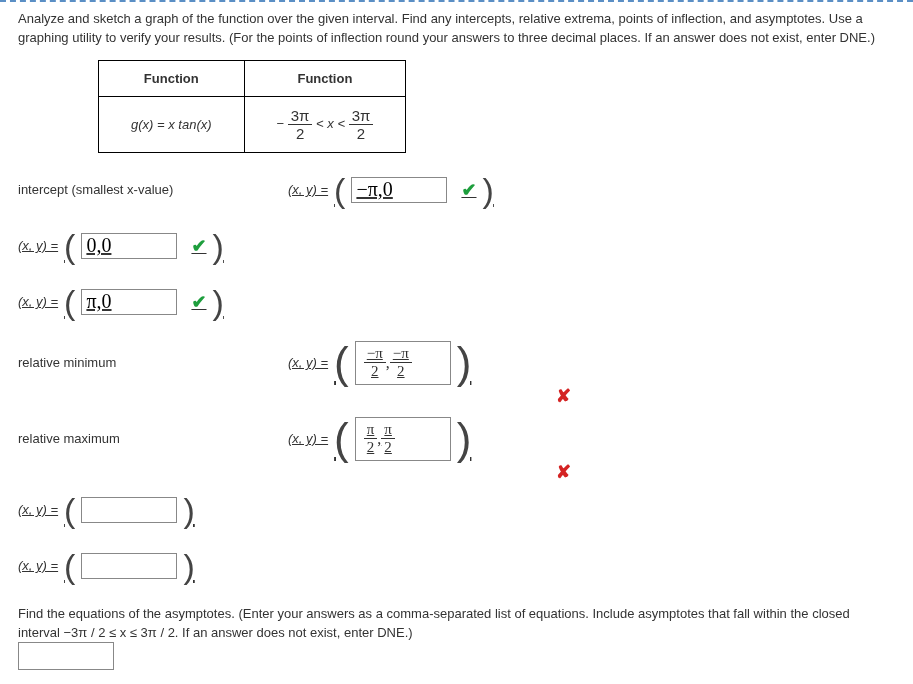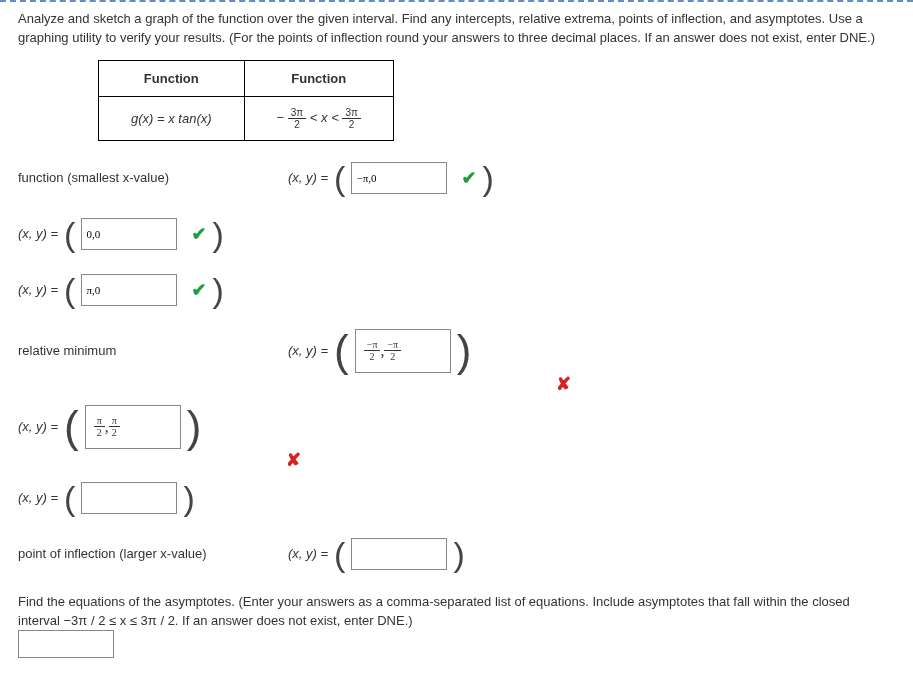--- a/index.html
+++ b/index.html
@@ -27,55 +27,56 @@
     padding: 10px 32px;
     text-align: center;
     vertical-align: middle;
   }
   table.fn-table th { font-weight: bold; }
   .fn { font-style: italic; }
   .frac {
     display: inline-block;
     vertical-align: middle;
     text-align: center;
-    font-size: 10px;
+    font-size: 15px;
   }
   .frac .num { display:block; padding: 0 3px; }
   .frac .den { display:block; border-top:1px solid #333; padding:0 3px; }
   .row {
     display: flex;
     align-items: center;
     margin: 0 0 22px 0;
   }
   .row .label {
     width: 270px;
     flex-shrink: 0;
   }
   .row .expr {
     display: flex;
     align-items: center;
     gap: 6px;
     position: relative;
+    text-decoration: underline;
   }
   .xy { font-style: italic; }
   .paren {
     font-size: 34px;
     font-weight: 100;
     line-height: 1;
     color: #444;
     vertical-align: middle;
   }
   .paren.big { font-size: 44px; }
   input.answer {
     border: 1px solid #888;
     font-family: 'Times New Roman', serif;
-    font-size: 11px;
+    font-size: 20px;
     padding: 3px 4px;
     text-align: left;
-    height: 32px;
+    height: 26px;
     width: 96px;
     box-sizing: border-box;
   }
   .mark {
     margin-left: 8px;
     font-size: 18px;
     font-weight: bold;
   }
   .check { color: #1e9e3d; }
   .cross { color: #d42323; }
@@ -115,21 +116,21 @@
           <span class="num">3π</span>
           <span class="den">2</span>
         </span>
       </td>
     </tr>
   </tbody>
     </table>
 
   
   <div class="row">
-    <div class="label">function (smallest x-value)</div>
+    <div class="label">intercept (smallest x-value)</div>
     <div class="expr">
       <span class="xy">(x, y)  =</span>
       <span class="paren">(</span>
       <input class="answer" value="−π,0" style="">
       <span class="mark check">✔</span>
       <span class="paren">)</span>
     </div>
   </div>
 
   
@@ -171,20 +172,21 @@
           <span class="den">2</span>
         </span>
       </span>
       <span class="paren big">)</span>
       <span class="mark cross" style="position:absolute;bottom:-22px;left:260px;">✘</span>
     </div>
   </div>
 
   
   <div class="row" style="margin-top:32px;">
+    <div class="label">relative maximum</div>
     <div class="expr">
       <span class="xy">(x, y)  =</span>
       <span class="paren big">(</span>
       <span style="border:1px solid #888;padding:4px 8px;display:inline-flex;align-items:center;font-family:'Times New Roman',serif;font-size:16px;height:44px;box-sizing:border-box;min-width:96px;">
         <span class="frac">
           <span class="num">π</span>
           <span class="den">2</span>
         </span>
         <span> , </span>
         <span class="frac">
@@ -202,21 +204,20 @@
     <div class="expr">
       <span class="xy">(x, y)  =</span>
       <span class="paren">(</span>
       <input class="answer" value="" style="">
       <span class="paren">)</span>
     </div>
   </div>
 
   
   <div class="row">
-    <div class="label">point of inflection (larger x-value)</div>
     <div class="expr">
       <span class="xy">(x, y)  =</span>
       <span class="paren">(</span>
       <input class="answer" value="" style="">
       <span class="paren">)</span>
     </div>
   </div>
 
   <div class="asymp-text">Find the equations of the asymptotes. (Enter your answers as a comma-separated list of equations. Include asymptotes that fall within the closed interval −3π / 2 ≤ x ≤ 3π / 2. If an answer does not exist, enter DNE.)</div>
   <input class="asymp" value="" style="">

